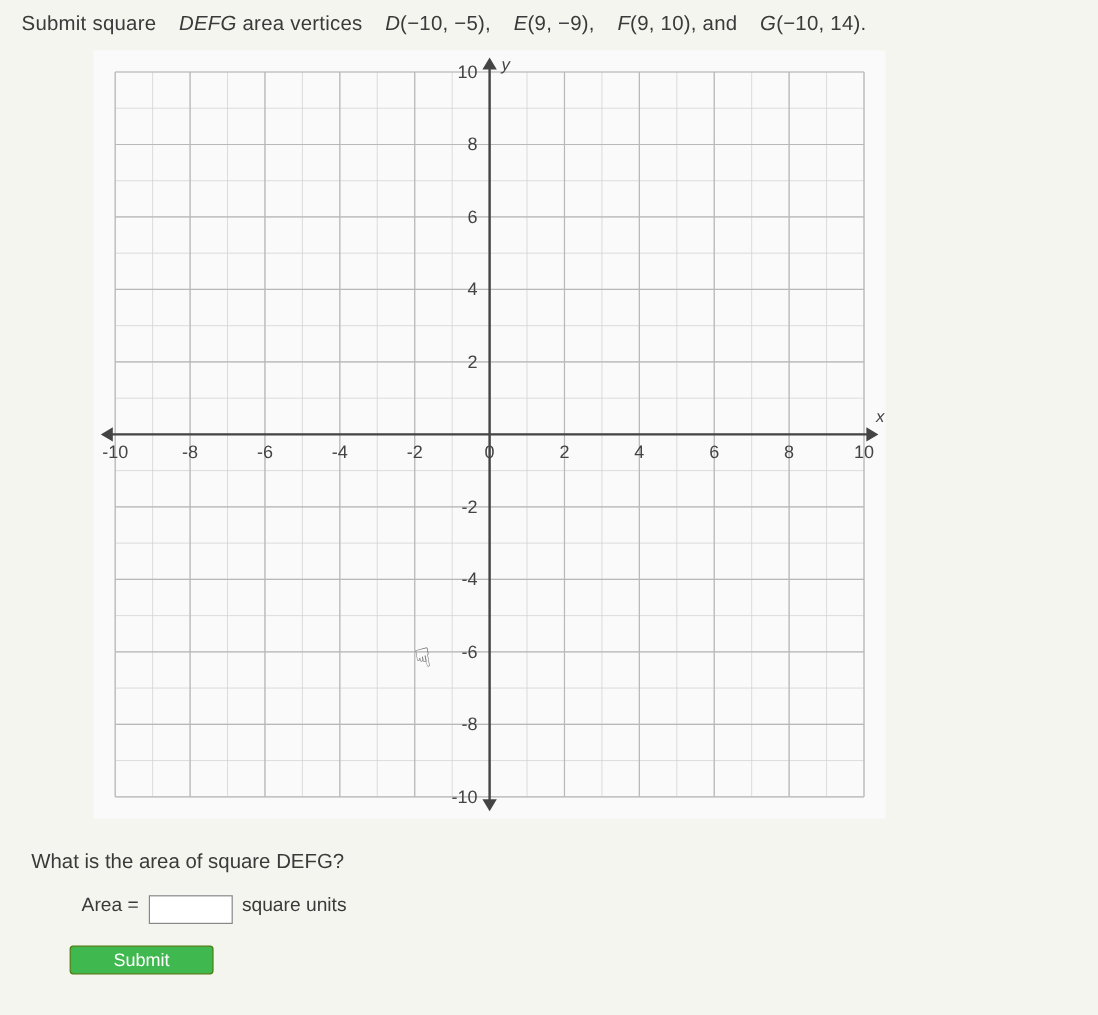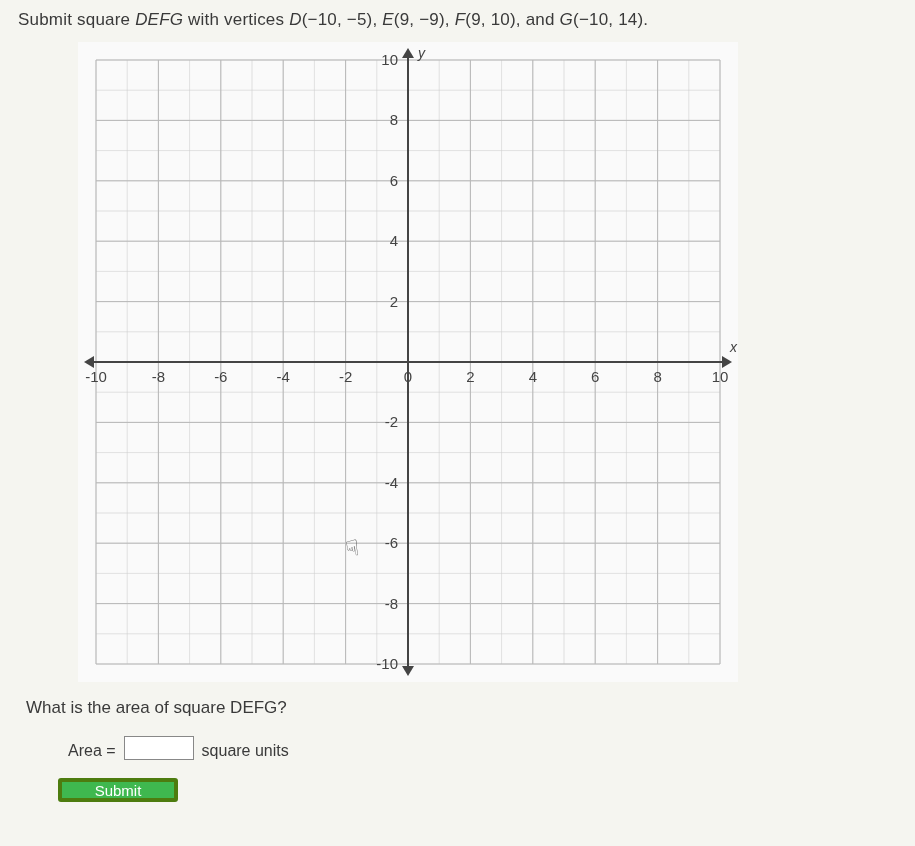--- a/index.html
+++ b/index.html
@@ -18,58 +18,58 @@
       width: 915px;
       height: 846px;
       position: relative;
     }
     .prompt {
       font-size: 17px;
       color: #3a3a3a;
       margin-bottom: 12px;
       letter-spacing: 0.2px;
     }
-    .prompt .it { font-style: italic; }
+    .prompt .it { font-style: italic; margin-left: 14px; }
     .chart-holder {
       width: 660px;
       height: 640px;
       margin-left: 60px;
       position: relative;
       background: #fafafa;
     }
     .chart-holder svg { display: block; }
     .question-line {
       font-size: 17px;
       color: #3a3a3a;
-      margin-top: 16px;
+      margin-top: 26px;
       margin-left: 8px;
     }
     .answer-row {
       margin-top: 18px;
       margin-left: 50px;
       font-size: 16px;
       color: #3a3a3a;
       display: flex;
-      align-items: flex-end;
+      align-items: flex-start;
       gap: 8px;
     }
     .area-input {
       width: 70px;
       height: 24px;
       border: 1px solid #888;
       background: #fff;
       font-size: 15px;
       padding: 0 4px;
     }
     .submit-btn {
       margin-top: 18px;
       margin-left: 40px;
       background: #3fb84f;
       color: #fff;
-      border: 4px solid #4d7c0f;
+      border: 1px solid #4d7c0f;
       border-radius: 3px;
       width: 120px;
       height: 24px;
       font-size: 15px;
       font-family: inherit;
       text-align: center;
       line-height: 1;
       position: relative;
       overflow: hidden;
     }
@@ -82,21 +82,21 @@
       transform: rotate(-10deg);
       pointer-events: none;
     }
   </style>
 </head>
 <body>
 
 <div class="page-wrap">
 
   <p class="prompt">
-    <span>Submit square </span><span class="it">DEFG</span><span> with vertices </span><span class="it">D</span><span>(−10, −5)</span>, <span class="it">E</span><span>(9, −9)</span>, <span class="it">F</span><span>(9, 10)</span><span>, and </span><span class="it">G</span><span>(−10, 14)</span><span>.</span>
+    <span>Submit square </span><span class="it">DEFG</span><span> area vertices </span><span class="it">D</span><span>(−10, −5)</span>, <span class="it">E</span><span>(9, −9)</span>, <span class="it">F</span><span>(9, 10)</span><span>, and </span><span class="it">G</span><span>(−10, 14)</span><span>.</span>
   </p>
 
   <div class="chart-holder">
     <svg id="grid-svg" width="660" height="640" viewBox="0 0 660 640">
         <line x1="18" y1="18" x2="18" y2="622" stroke="#cfcfcf" stroke-width="0.6"></line>
         <line x1="49.2" y1="18" x2="49.2" y2="622" stroke="#cfcfcf" stroke-width="0.6"></line>
         <line x1="80.4" y1="18" x2="80.4" y2="622" stroke="#cfcfcf" stroke-width="0.6"></line>
         <line x1="111.6" y1="18" x2="111.6" y2="622" stroke="#cfcfcf" stroke-width="0.6"></line>
         <line x1="142.8" y1="18" x2="142.8" y2="622" stroke="#cfcfcf" stroke-width="0.6"></line>
         <line x1="174" y1="18" x2="174" y2="622" stroke="#cfcfcf" stroke-width="0.6"></line>

